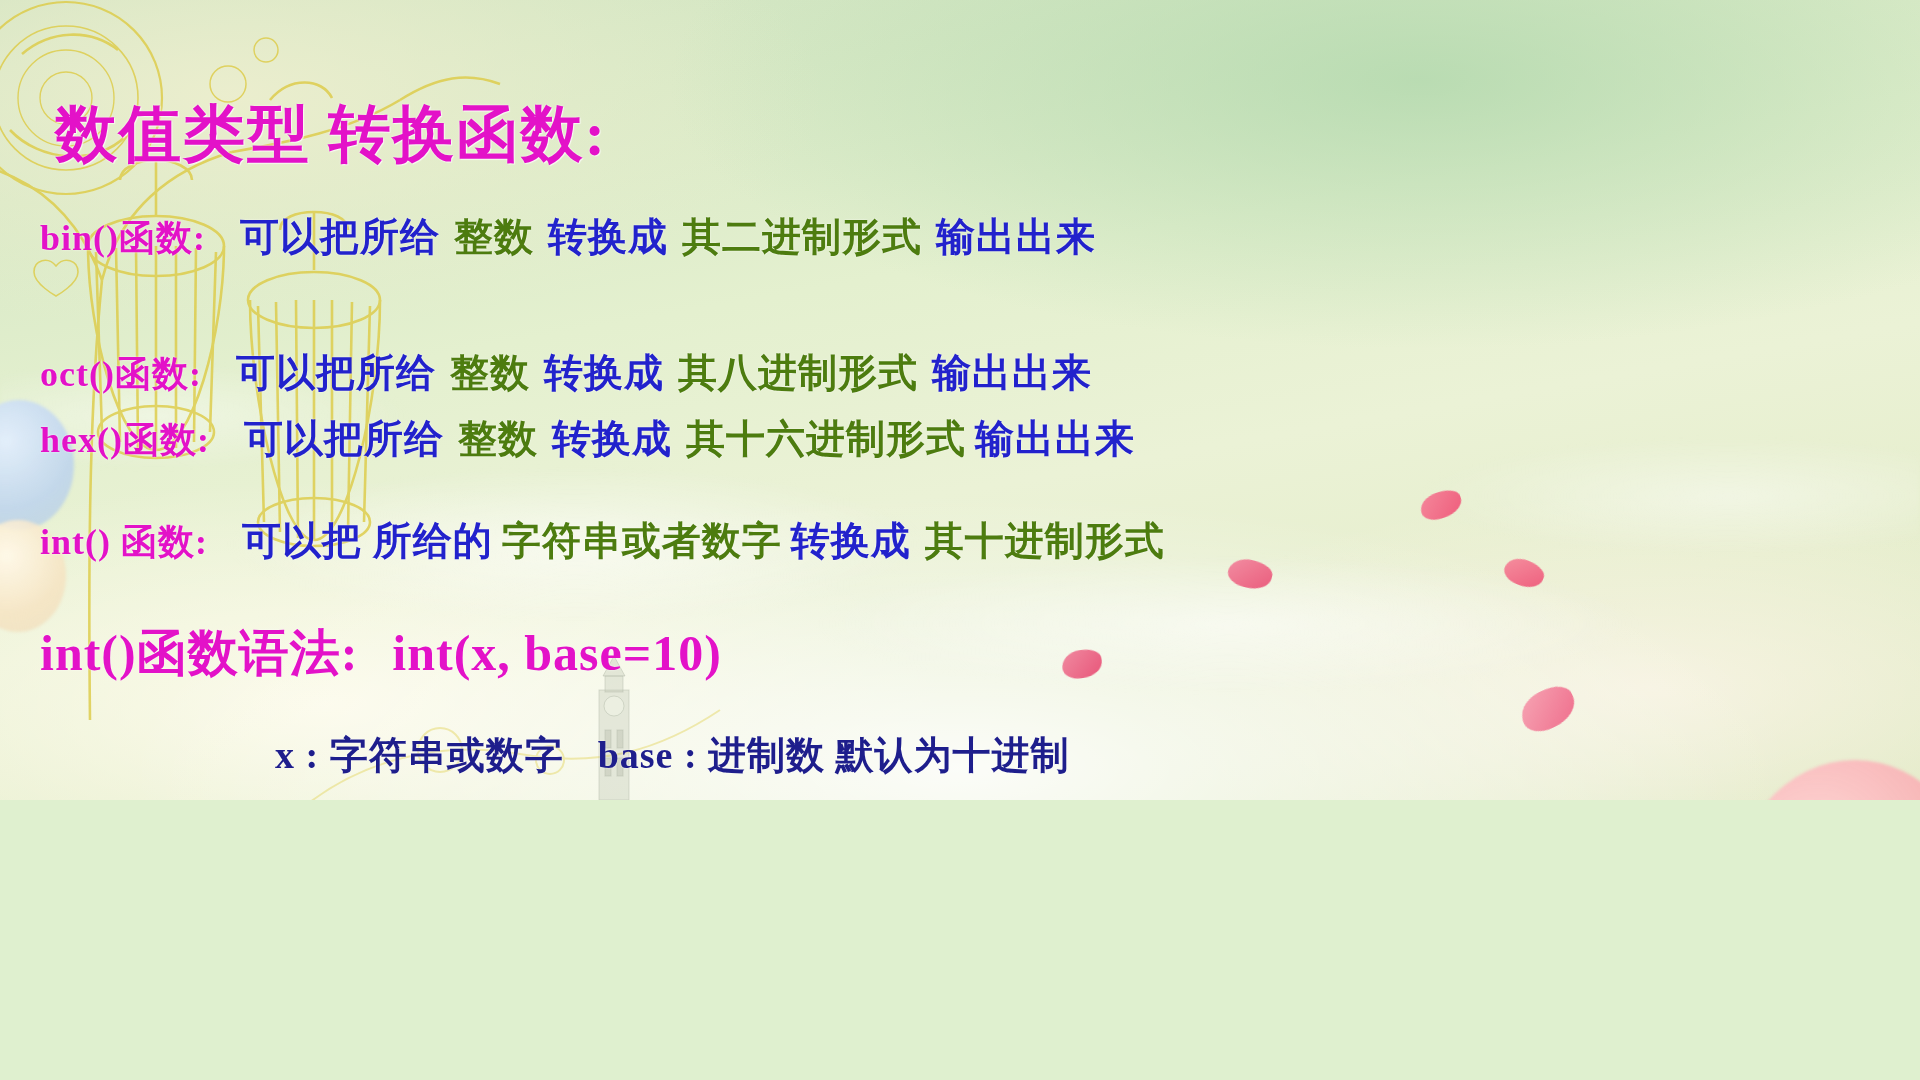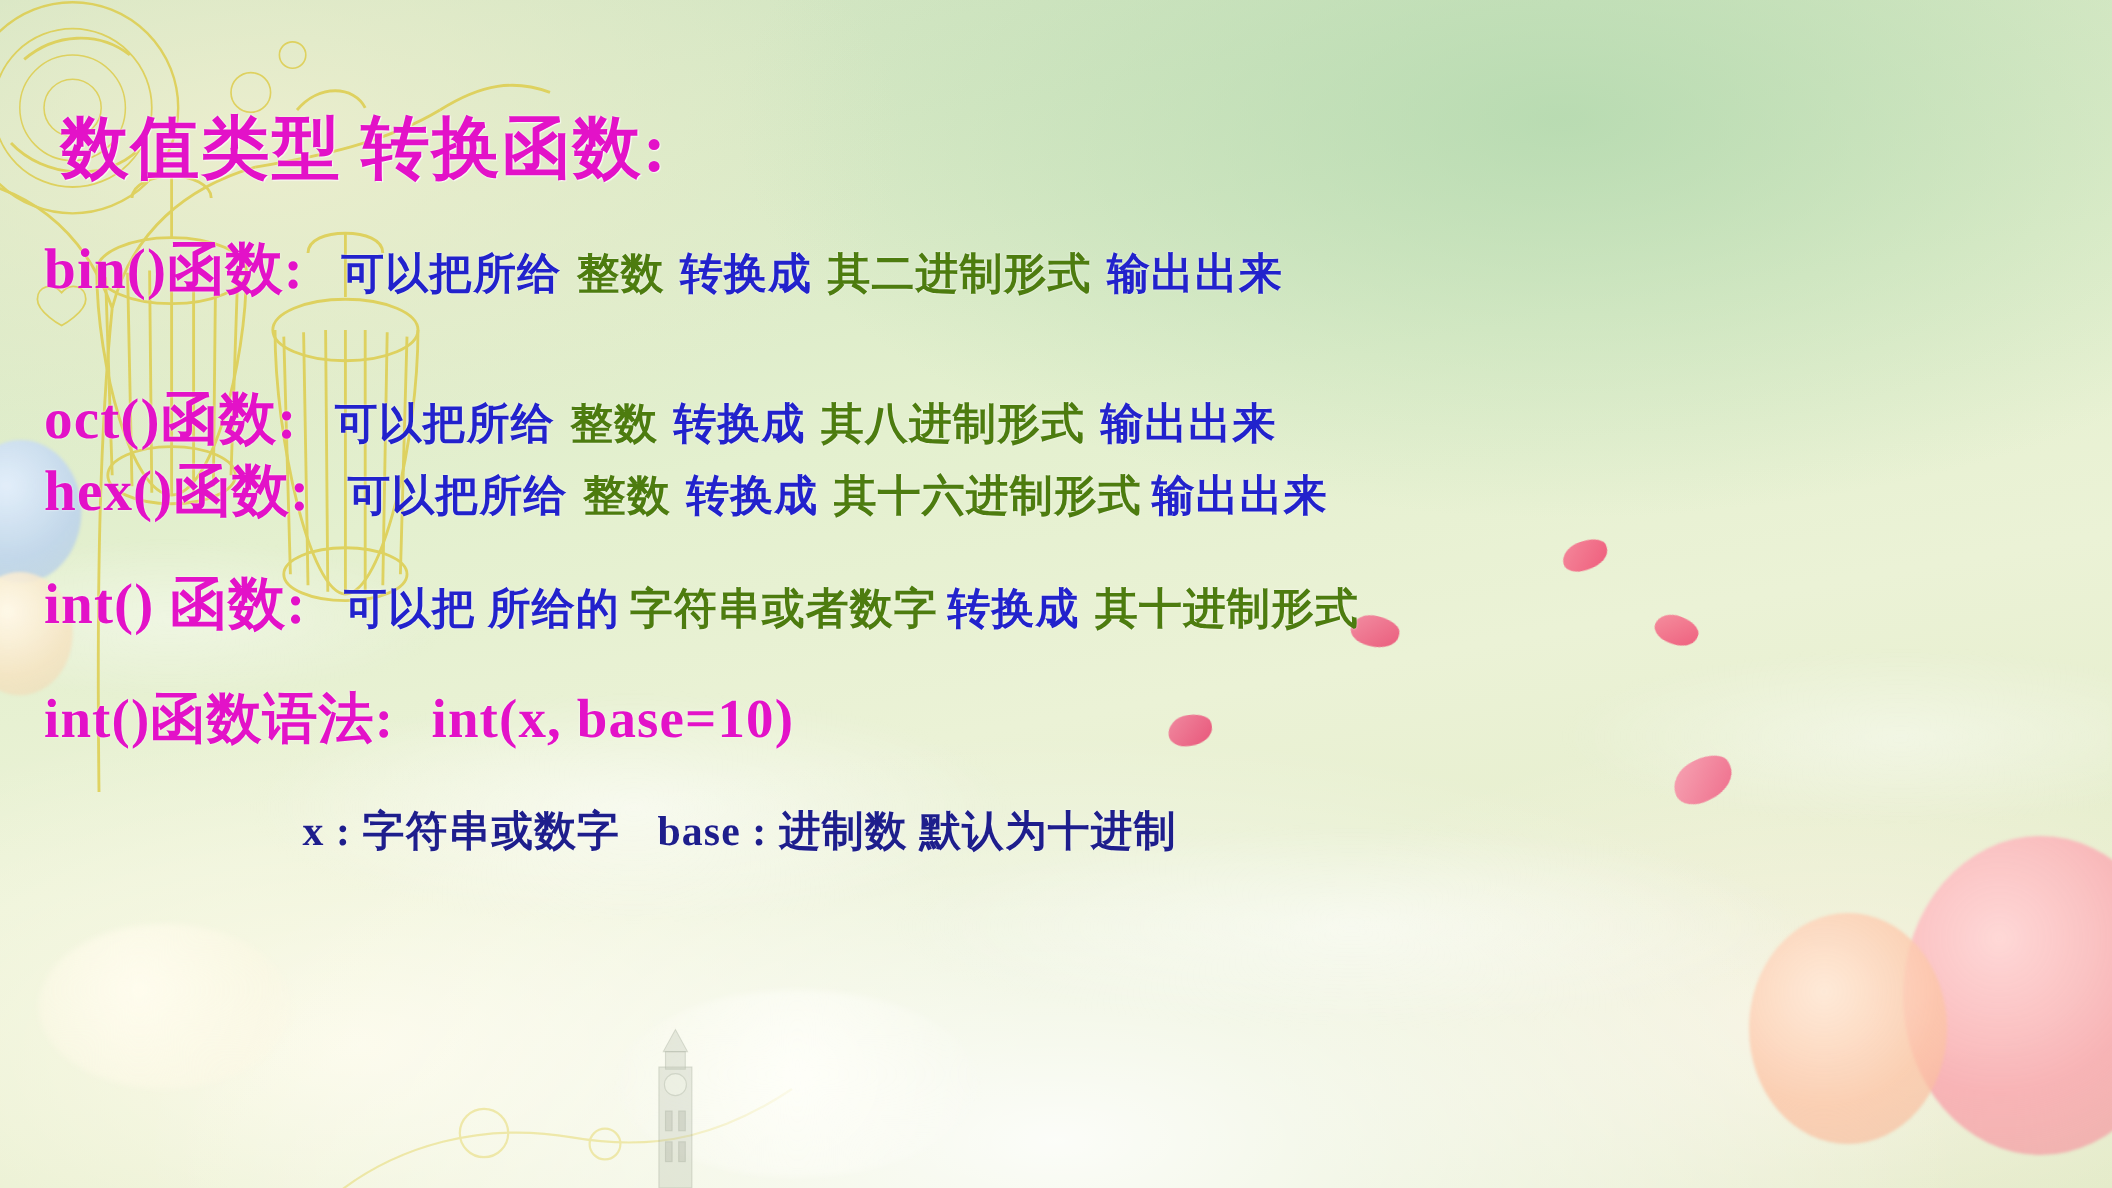--- a/index.html
+++ b/index.html
@@ -2,21 +2,21 @@
 <html><head>
 <meta charset="utf-8">
 <style>
   html,body{margin:0;padding:0;}
   body{
     width:1920px;height:1080px;overflow:hidden;
     font-family:"Liberation Serif",serif;
     background:#dff0cf;
   }
   #slide{
-    position:relative;width:1920px;height:1080px;overflow:hidden;text-decoration:underline;
+    position:relative;width:1920px;height:800px;overflow:hidden;text-decoration:underline;
   }
   
   .bg-base{
     position:absolute;inset:0;
     background:
       radial-gradient(ellipse 70% 55% at 50% 96%, rgba(255,255,255,.88) 0%, rgba(255,255,255,0) 62%),
       radial-gradient(ellipse 46% 40% at 17% 88%, rgba(255,252,238,.85) 0%, rgba(255,252,238,0) 70%),
       radial-gradient(ellipse 38% 34% at 86% 86%, rgba(255,246,236,.7) 0%, rgba(255,246,236,0) 72%),
       radial-gradient(ellipse 56% 48% at 74% 10%, rgba(173,214,170,.75) 0%, rgba(173,214,170,0) 70%),
       radial-gradient(ellipse 42% 40% at 12% 12%, rgba(236,238,206,.95) 0%, rgba(236,238,206,0) 74%),
@@ -46,21 +46,21 @@
   .line{position:absolute;white-space:nowrap;}
 
   .title{
     left:55px;top:92px;
     font-size:62px;font-weight:bold;letter-spacing:2px;
     color:#e312c8;
     text-shadow:0 0 2px rgba(255,255,255,.9),1px 1px 1px rgba(255,255,255,.7);
   }
   .row{left:40px;}
   .fn{
-    font-size:52px;font-weight:bold;color:#e312c8;letter-spacing:1px;
+    font-size:36px;font-weight:bold;color:#e312c8;letter-spacing:1px;
     text-shadow:0 0 2px rgba(255,255,255,.85);
   }
   .desc{font-size:39px;font-weight:bold;letter-spacing:1px;}
   .blue{color:#2222cc;text-shadow:0 0 2px rgba(255,255,255,.8);text-align:center;}
   .pink{color:#4d7c0f;text-shadow:0 0 2px rgba(255,255,255,.8);}
   .gap{display:inline-block;width:14px;}
   .gap-s{display:inline-block;width:9px;}
   .gap-b{display:inline-block;width:26px;}
 
   .syntax{

